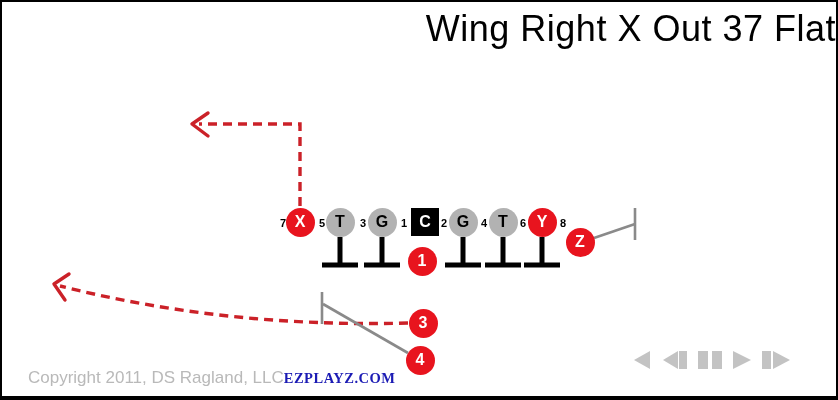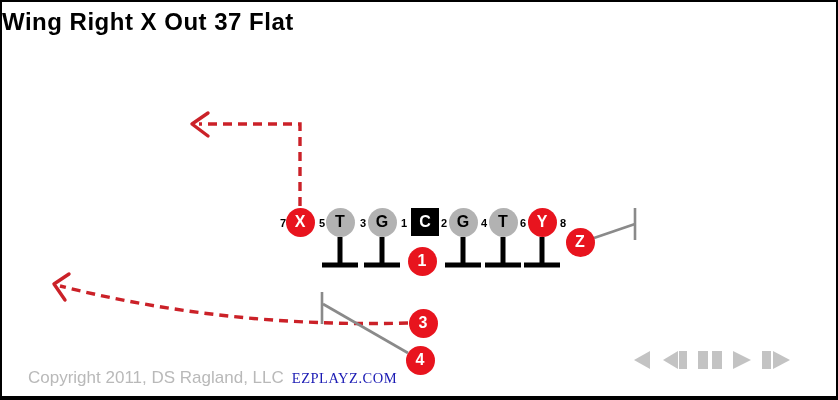--- a/index.html
+++ b/index.html
@@ -1,22 +1,22 @@
 <!DOCTYPE html>
 <html style="--red: #e8141e; --gray: #b2b2b2; --black: #000000; --route: #cb2128; --block: #8a8a8a; --link: #1b1bb4; --control: #c3c3c3;"><head>
 <meta charset="utf-8">
 <style>
   html,body { margin:0; padding:0; background:#fff; font-family:"Liberation Sans", sans-serif; }
   .page {
     position:relative; width:838px; height:400px; box-sizing:border-box;
     background:#fff; border:2px solid #000; border-bottom-width:4px; overflow:hidden;
   }
   .title {
-    position:absolute; top:6px; left:0; width:100%; text-align:left;
-    font-size:24px; font-weight:bold; color:#000; letter-spacing:0.5px; margin:0;
+    position:absolute; top:6px; left:0; width:100%; text-align:right;
+    font-size:36px; font-weight:normal; color:#000; letter-spacing:0.5px; margin:0;
   }
   svg.diagram { position:absolute; left:0; top:0; }
   .route   { stroke: var(--route); stroke-width:3.4; fill:none; }
   .dashed  { stroke-dasharray:9 6; }
   .chev    { stroke: var(--route); stroke-width:3.4; fill:none; stroke-linecap:round; stroke-linejoin:round; }
   .block   { stroke: var(--block); stroke-width:2.6; fill:none; }
   .stake line { stroke: var(--black); stroke-width:5; }
   .player {
     position:absolute; width:29px; height:29px; margin-left:-14.5px; margin-top:-14.5px;
     display:flex; align-items:center; justify-content:center;
@@ -26,22 +26,22 @@
   .player.red   { background:var(--red); color:#fff; }
   .player.gray  { background:var(--gray); color:#000; }
   .player.black { background:var(--black); color:#fff; }
   .gap-num {
     position:absolute; transform:translate(-50%,-50%);
     font-size:11px; font-weight:bold; color:#000;
   }
   .footer { position:absolute; left:26px; bottom:8px; white-space:nowrap; }
   .copyright { font-size:17px; color:#b9b9b9; }
   .site-link {
-    font-family:"Liberation Serif", serif; font-size:14.5px; font-weight:normal;
-    color:var(--link); margin-left:8px; letter-spacing:0.5px; text-decoration:none; cursor:pointer;
+    font-family:"Liberation Serif", serif; font-size:14.5px; font-weight:bold;
+    color:var(--link); letter-spacing:0.5px; text-decoration:none; cursor:pointer;
   }
   .controls {
     position:absolute; right:45px; bottom:26px;
     display:flex; align-items:center; gap:10px;
   }
   .ctrl { background:none; border:none; padding:0; margin:0; cursor:pointer; line-height:0; }
   .ctrl svg { display:block; }
   .ctrl .shape { fill:var(--control); }
 </style>
 </head>

